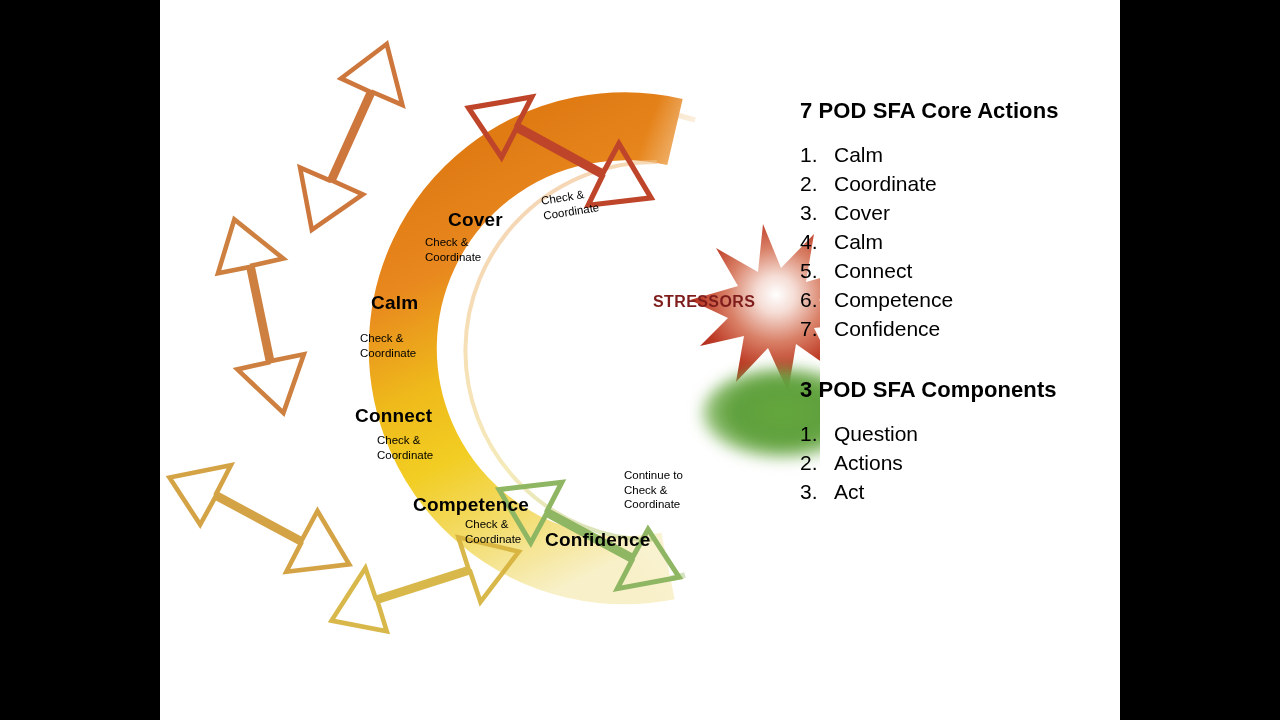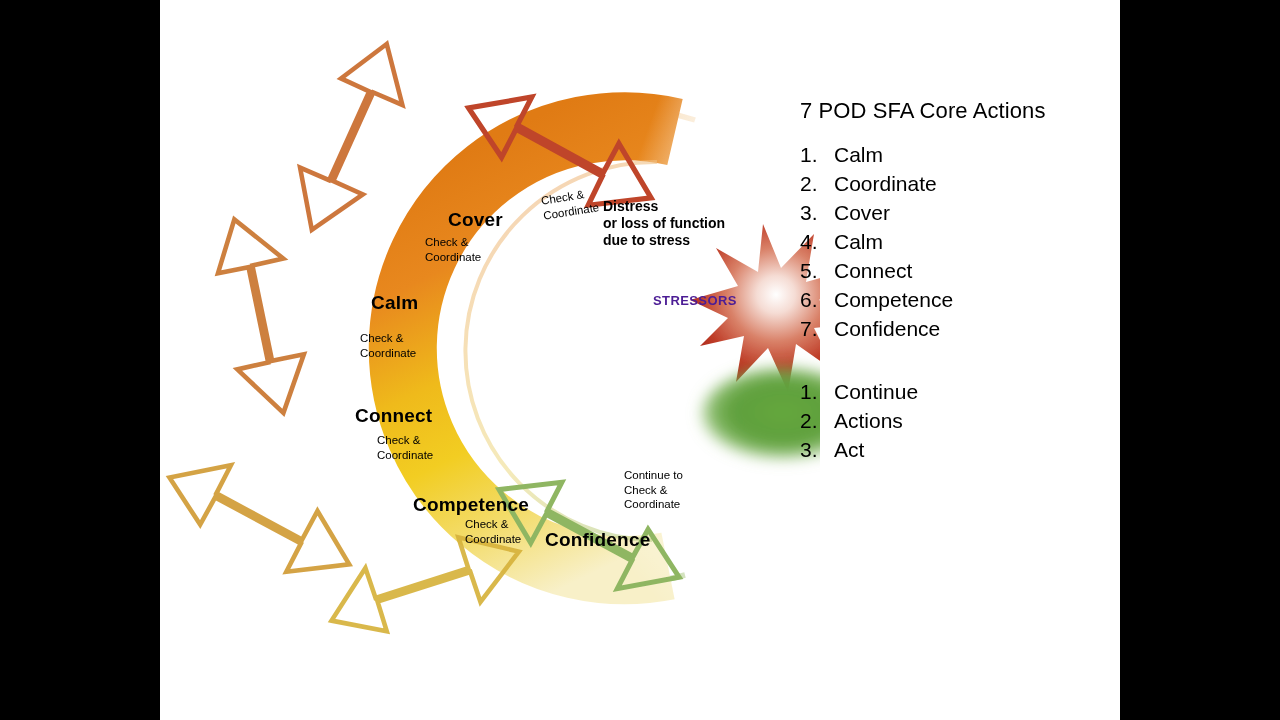--- a/index.html
+++ b/index.html
@@ -35,21 +35,21 @@
 
   
   #textcol {
     position: absolute;
     left: 640px;
     top: 98px;
     width: 320px;
   }
   .blk-title {
     font-size: 22px;
-    font-weight: normal;
+    font-weight: bold;
     color: #000000;
     letter-spacing: 0.1px;
     margin: 0 0 16px 0;
     white-space: nowrap;
   }
   .blk-list {
     list-style: none;
     margin: 0;
     padding: 0;
   }
@@ -81,24 +81,24 @@
     line-height: 14.5px;
     font-weight: normal;
   }
   .distress {
     font-size: 14px;
     font-weight: bold;
     line-height: 17px;
   }
   .stressors-txt {
     position: absolute;
-    font-size: 13px;
+    font-size: 16px;
     font-weight: bold;
     letter-spacing: 0.4px;
-    color: #4c1d95;
+    color: #7f1d1d;
   }
   .wellness-txt {
     position: absolute;
     font-size: 27px;
     font-weight: bold;
     color: #ffffff;
     letter-spacing: 0.3px;
     text-shadow: 0 1px 2px rgba(0,0,0,0.18);
   }
 </style>
@@ -239,23 +239,20 @@
 Coordinate</div>
 
       <div class="d-label big-step" style="left:385px; top:529px;">Confidence</div>
       <div class="d-label small-cc" style="left:464px; top:468px;">Continue to
 Check &amp;
 Coordinate</div>
 
       <div class="d-label small-cc" style="left:380px; top:194px; transform:rotate(-9deg); transform-origin:left top;">Check &amp;
 Coordinate</div>
 
-      <div class="d-label distress" style="left:443px; top:198px;">Distress
-or loss of function
-due to stress</div>
 
       <div class="stressors-txt" style="left:493px; top:293px;">STRESSORS</div>
 
     </div>
 
     <div id="textcol">
 
       <div class="blk-title">7 POD SFA Core Actions</div>
 
       <ul class="blk-list">
@@ -284,25 +281,26 @@
           <span>Competence</span>
         </li>
         <li>
           <span class="num">7.</span>
           <span>Confidence</span>
         </li>
       </ul>
 
       <div class="spacer-1"></div>
 
+      <div class="blk-title">3 POD SFA Components</div>
 
       <ul class="blk-list">
         <li>
           <span class="num">1.</span>
-          <span>Continue</span>
+          <span>Question</span>
         </li>
         <li>
           <span class="num">2.</span>
           <span>Actions</span>
         </li>
         <li>
           <span class="num">3.</span>
           <span>Act</span>
         </li>
       </ul>

